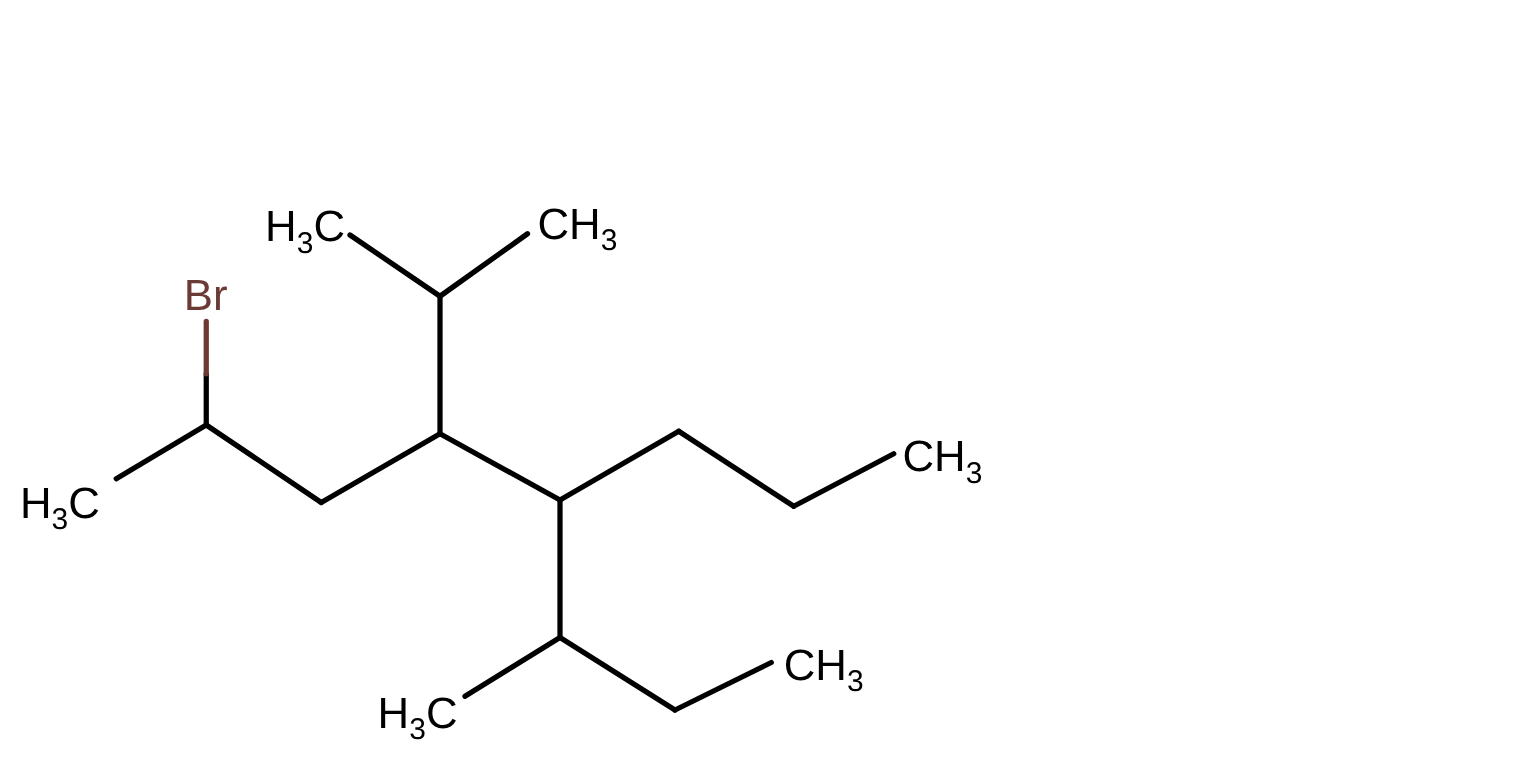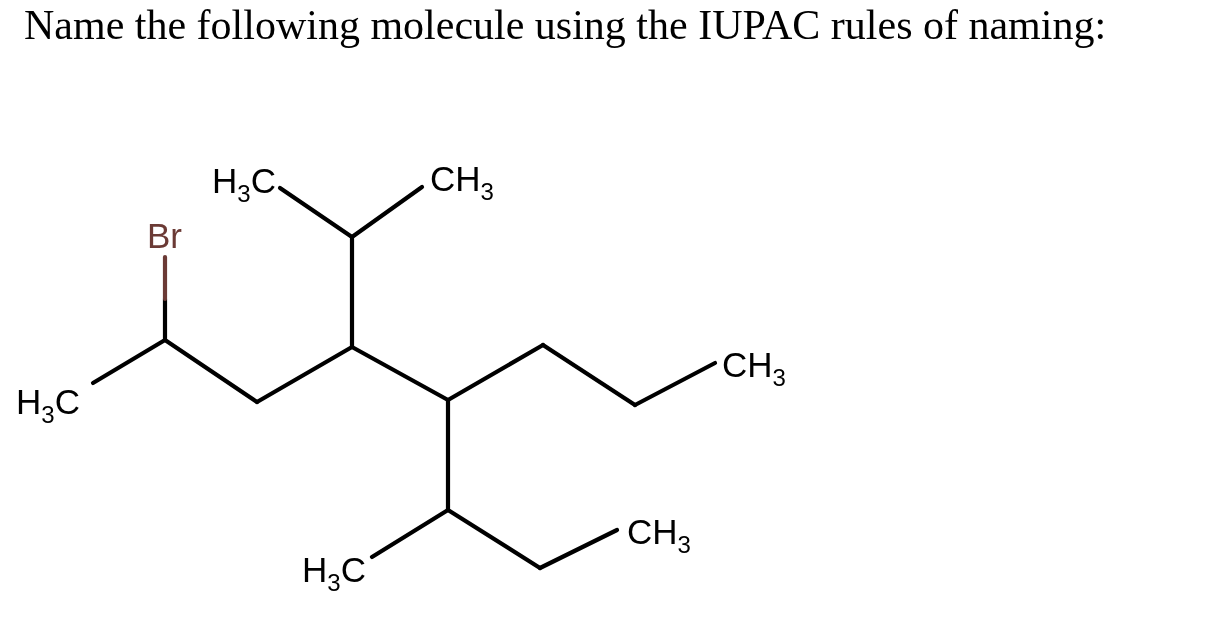--- a/index.html
+++ b/index.html
@@ -33,21 +33,20 @@
   }
   .molecule-svg text {
     font-family: "Liberation Sans", "DejaVu Sans", sans-serif;
     font-size: 35px;
   }
 </style>
 </head>
 <body>
 
 <div class="canvas">
-  <div class="question-title">Name the following molecule using the IUPAC rules of naming:</div>
 
   <svg class="molecule-svg" viewBox="0 0 1232 620" xmlns="http://www.w3.org/2000/svg">
       <line x1="93" y1="383" x2="165" y2="340" stroke="#000000" stroke-width="4.2" stroke-linecap="round"></line>
       <line x1="165" y1="340" x2="257" y2="402" stroke="#000000" stroke-width="4.2" stroke-linecap="round"></line>
       <line x1="257" y1="402" x2="352" y2="347" stroke="#000000" stroke-width="4.2" stroke-linecap="round"></line>
       <line x1="352" y1="347" x2="352" y2="237" stroke="#000000" stroke-width="4.2" stroke-linecap="round"></line>
       <line x1="352" y1="237" x2="280" y2="188" stroke="#000000" stroke-width="4.2" stroke-linecap="round"></line>
       <line x1="352" y1="237" x2="422" y2="187" stroke="#000000" stroke-width="4.2" stroke-linecap="round"></line>
       <line x1="352" y1="347" x2="448" y2="400" stroke="#000000" stroke-width="4.2" stroke-linecap="round"></line>
       <line x1="448" y1="400" x2="543" y2="345" stroke="#000000" stroke-width="4.2" stroke-linecap="round"></line>

